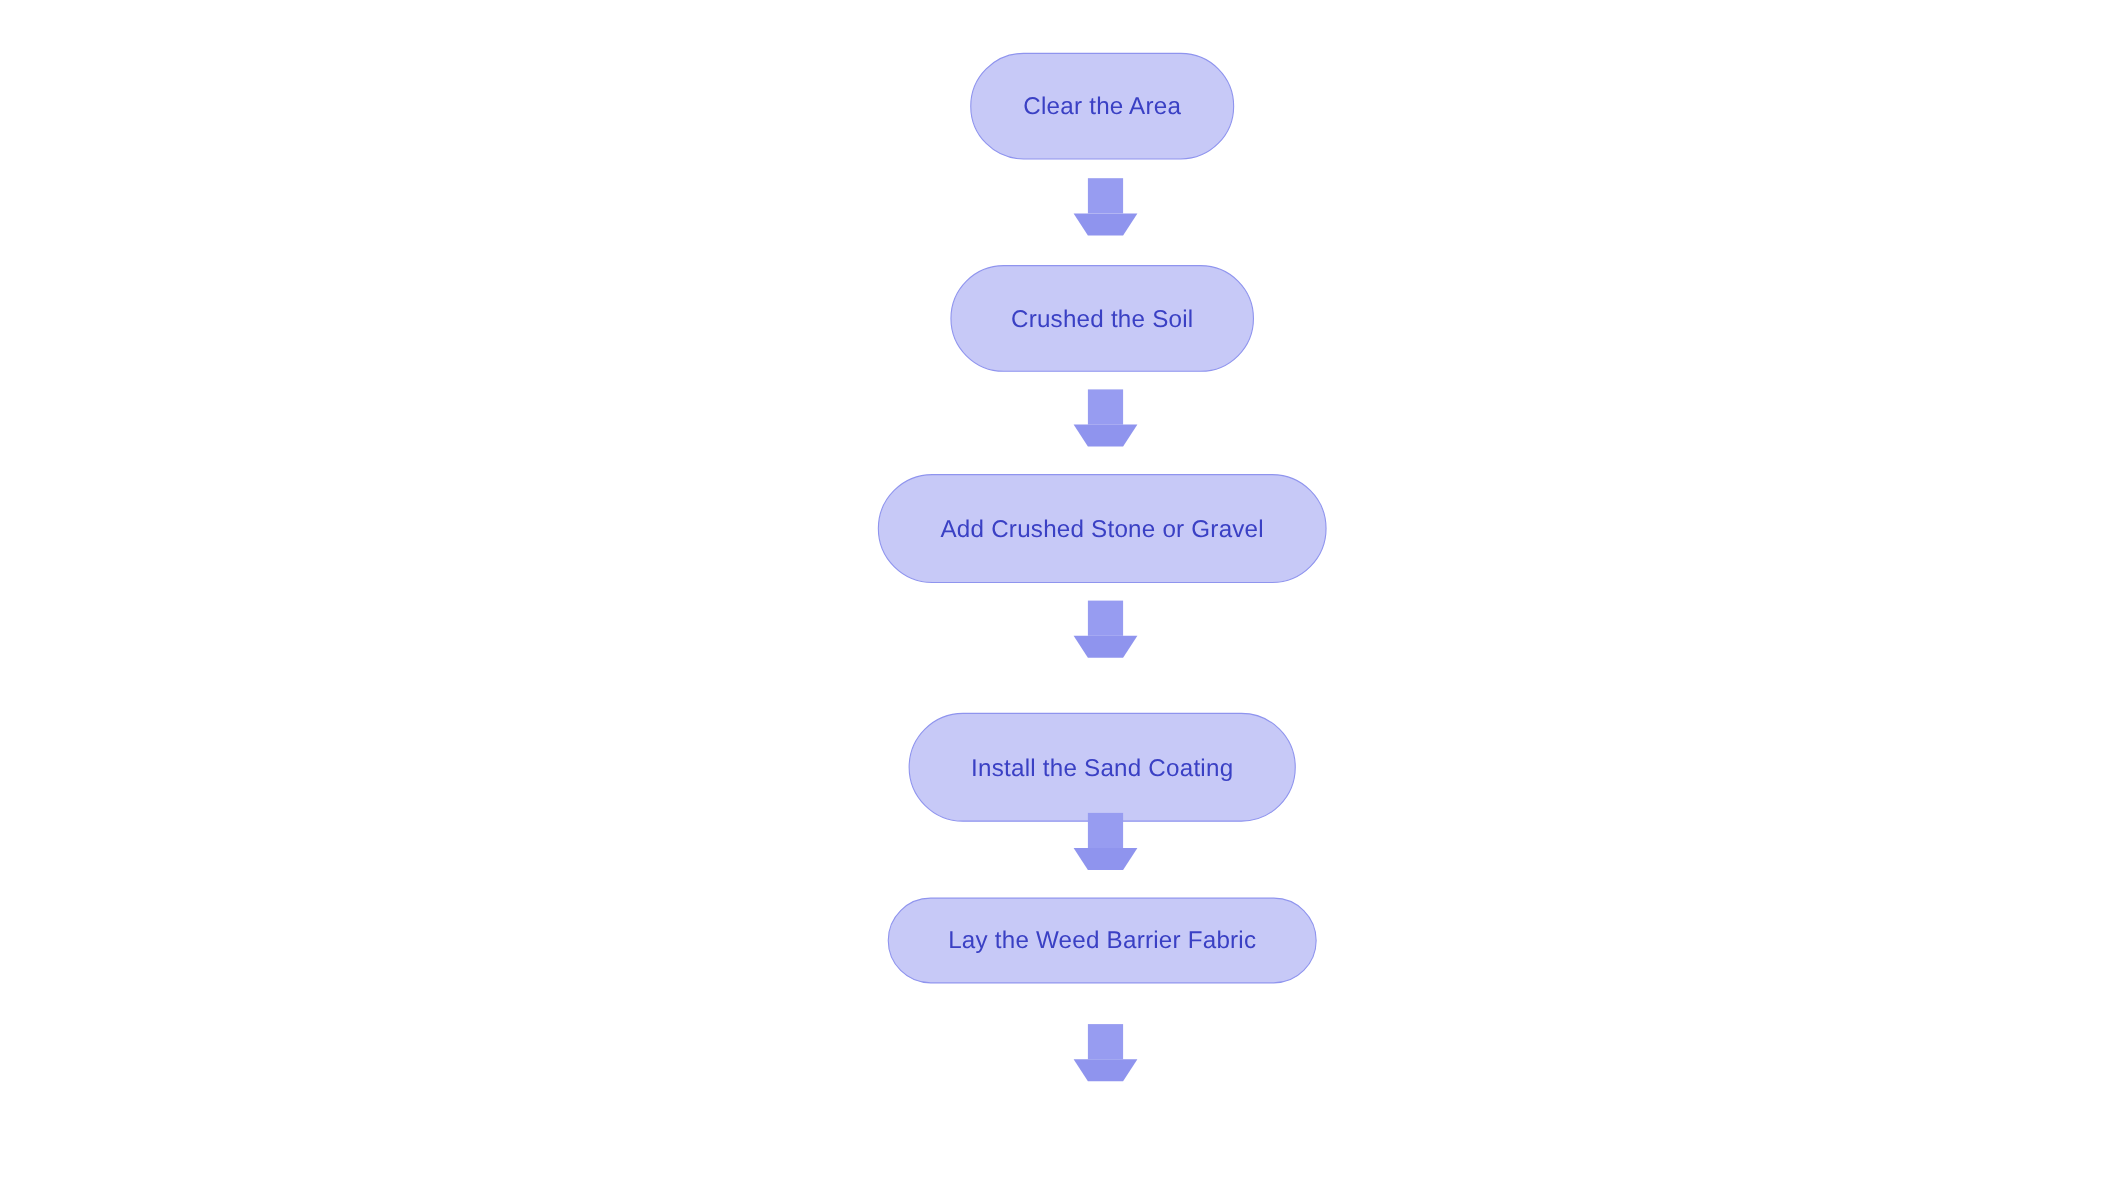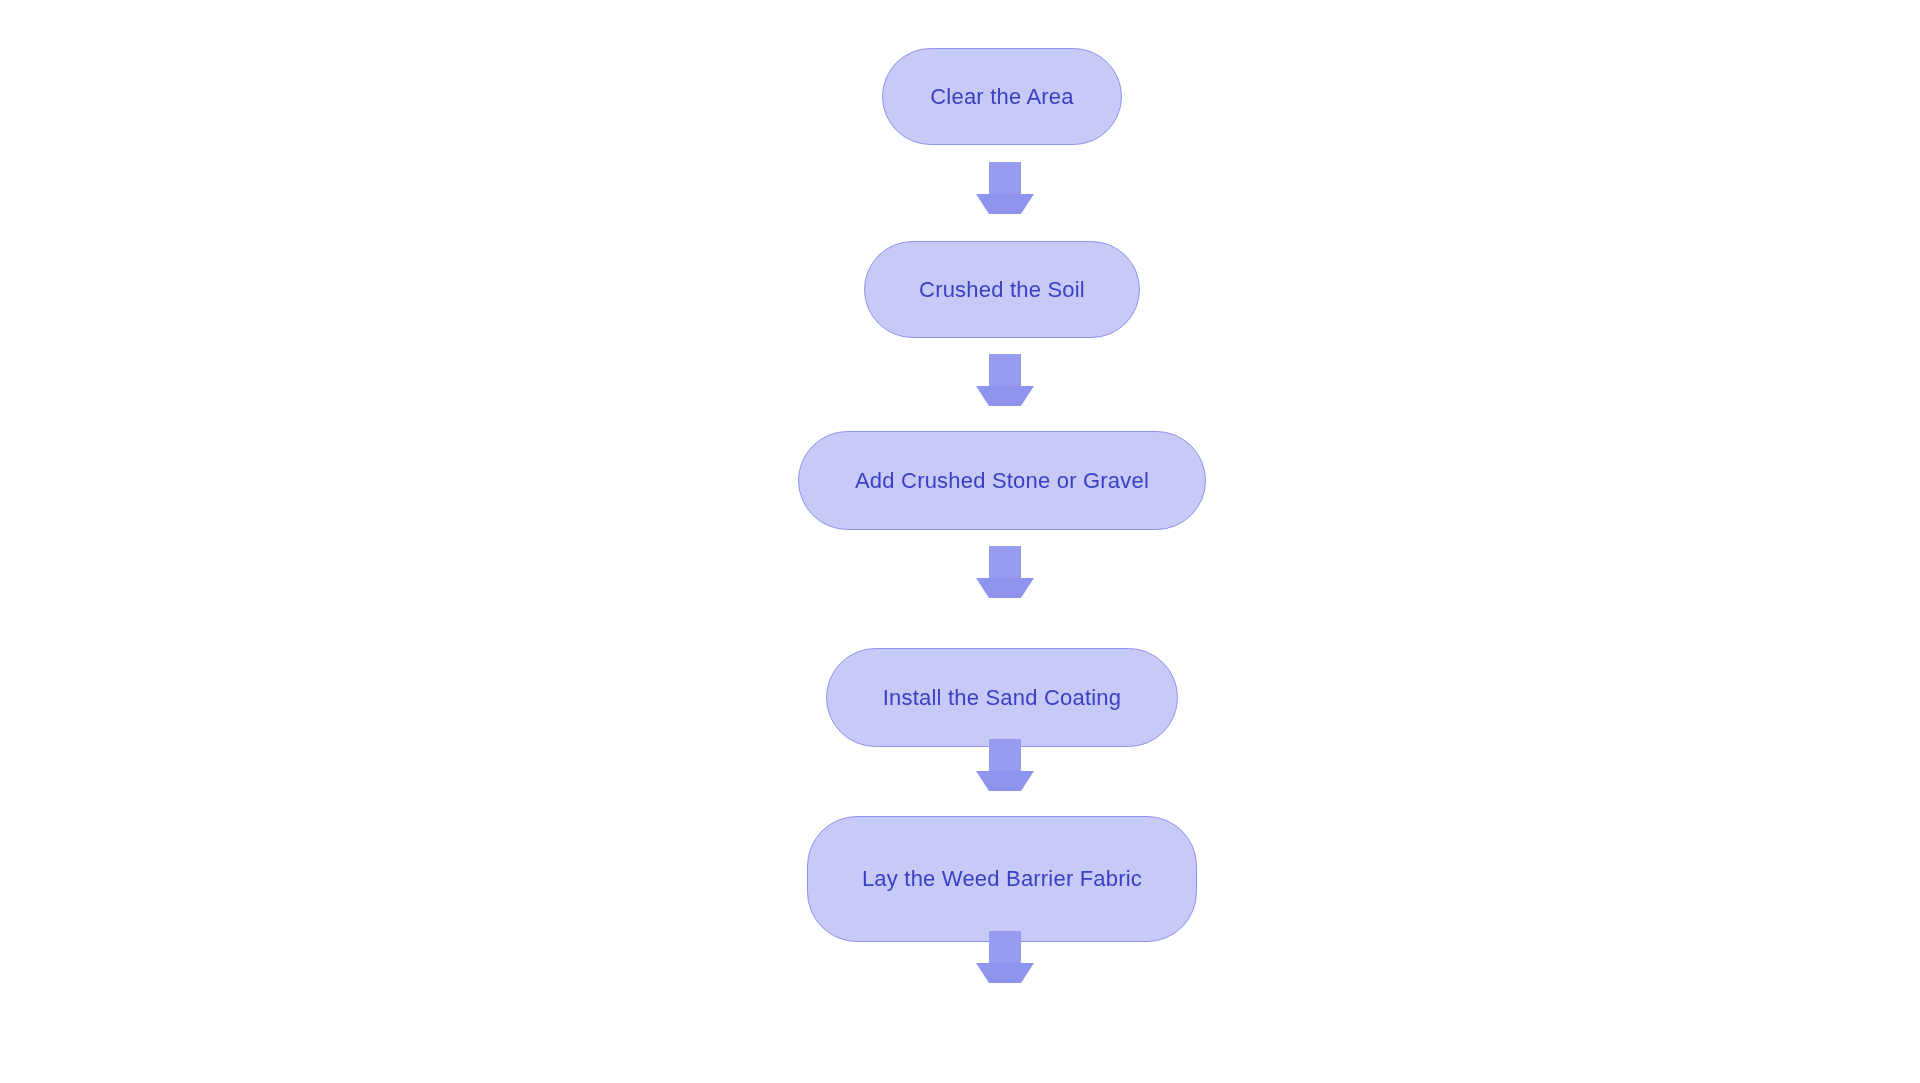--- a/index.html
+++ b/index.html
@@ -86,21 +86,21 @@
 
   <div class="node" style="left:794px; top:592px; width:352px; height:99px;margin-top:24px;">
     <span class="node-label">Install the Sand Coating</span>
   </div>
 
   <div class="arrow" style="left:957px; top:691px; height:93px;">
     <div class="arrow-line"></div>
     <div class="arrow-head"></div>
   </div>
 
-  <div class="node" style="left:775px; top:784px; width:390px; height:126px;">
+  <div class="node" style="left:775px; top:784px; width:390px; height:78px;">
     <span class="node-label">Lay the Weed Barrier Fabric</span>
   </div>
 
   <div class="arrow" style="left:957px; top:883px; height:95px;">
     <div class="arrow-line"></div>
     <div class="arrow-head"></div>
   </div>
 
 
 </div>

